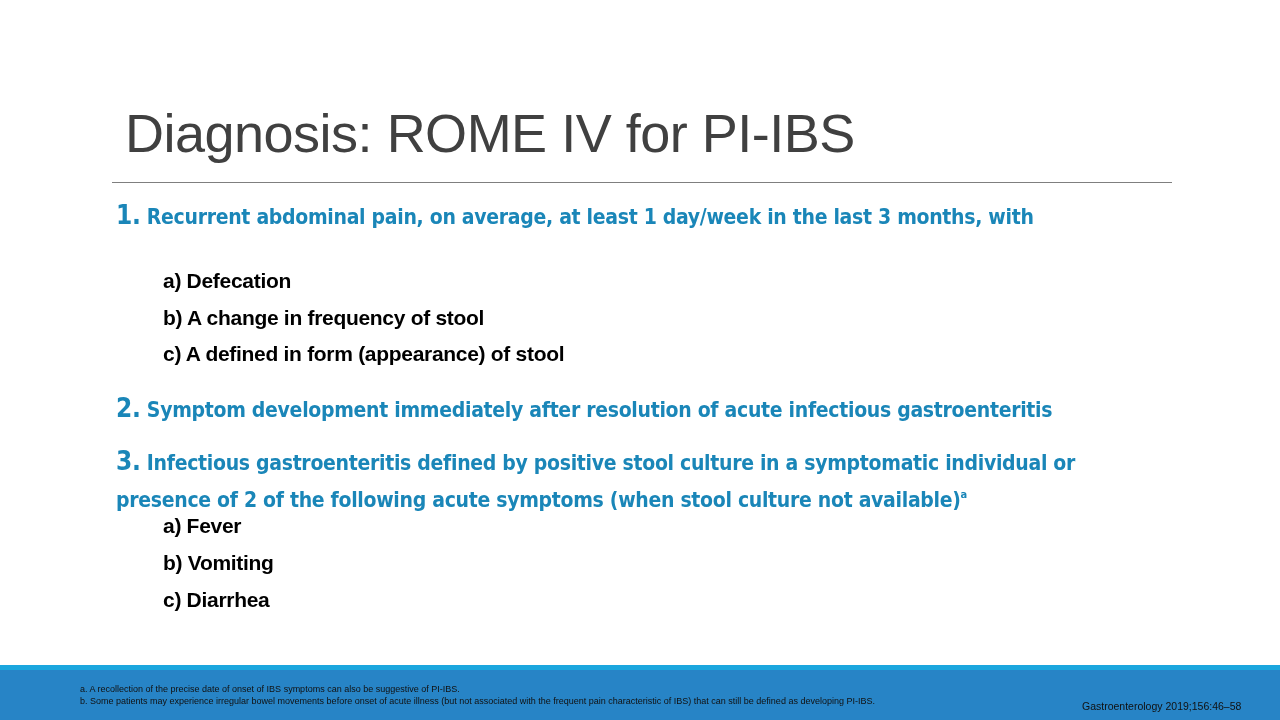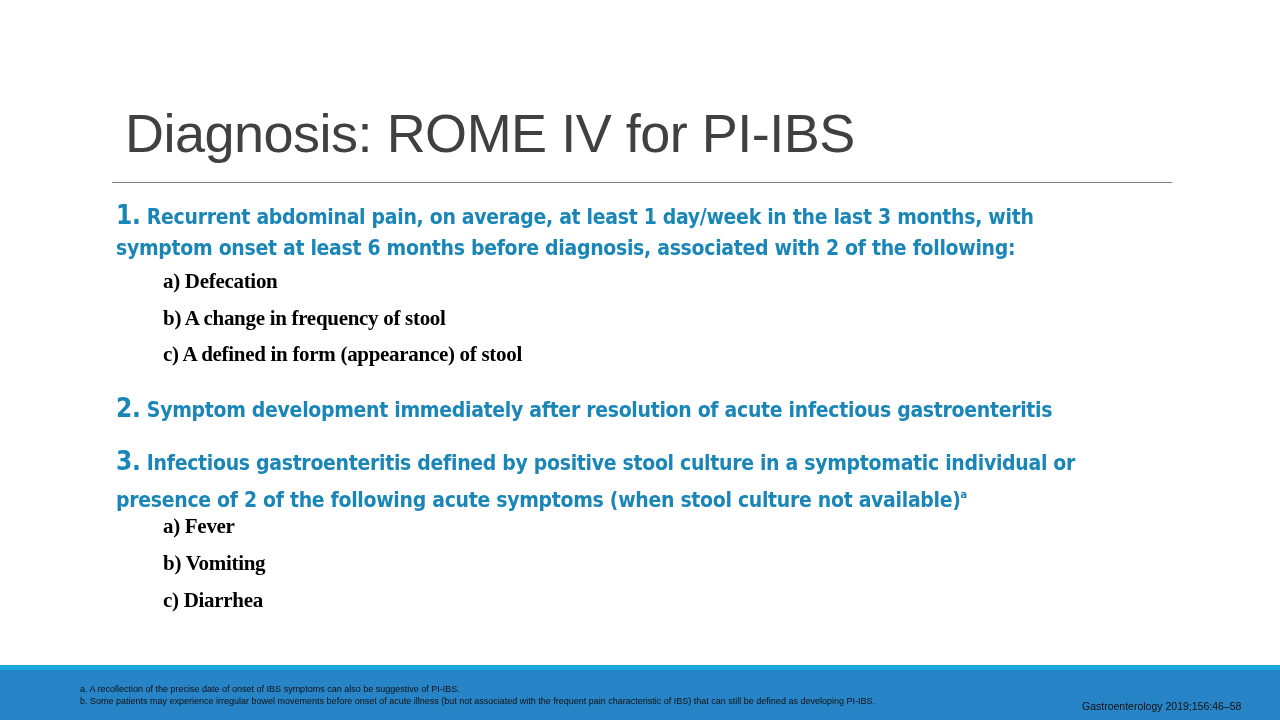--- a/index.html
+++ b/index.html
@@ -24,21 +24,21 @@
       font-size: 21px; line-height: 31px; letter-spacing: -0.3px;
       font-family: "DejaVu Sans Condensed", "Liberation Sans Narrow", "Liberation Sans", sans-serif;
       transform-origin: left top;
     }
     .item .num { font-size: 26px; color: #1a86b8; }
     .item sup { font-size: 11px; vertical-align: 9px; font-weight: bold; }
     .item sup.light { font-weight: normal; font-size: 13px; }
     .sub {
       position: absolute; left: 163px; color: #000; font-weight: bold;
       font-size: 21px; line-height: 28px; letter-spacing: -0.3px;
-      font-family: Liberation Serif, serif;
+      font-family: Liberation Sans, sans-serif;
     }
     .footer-strip {
       position: absolute; left: 0; top: 665px; width: 1280px; height: 5px; background: #1ba6de;
     }
     .footer {
       position: absolute; left: 0; top: 670px; width: 1280px; height: 50px; background: #2784c6;
     }
     .fn {
       position: absolute; left: 80px; font-size: 9px; color: #111; line-height: 12px; white-space: nowrap;
       font-family: "Liberation Sans Narrow", "Liberation Sans", sans-serif;
@@ -49,21 +49,20 @@
   </style>
 </head>
 <body>
 
 <div class="slide">
   <div class="title">Diagnosis: ROME IV for PI-IBS</div>
   <div class="title-rule"></div>
 
   <div class="item" style="top:200px;">
     <div><span class="num">1.</span> <span>Recurrent abdominal pain, on average, at least 1 day/week in the last 3 months, with</span></div>
-    <div>symptom onset at least 6 months before diagnosis, associated with 2 of the following:</div>
   </div>
   <div class="sub" style="top:267px;">a) Defecation</div>
   <div class="sub" style="top:304px;">b) A change in frequency of stool</div>
   <div class="sub" style="top:340px;">c) A defined in form (appearance) of stool</div>
 
   <div class="item" style="top:393px;">
     <div><span class="num">2.</span> <span>Symptom development immediately after resolution of acute infectious gastroenteritis</span></div>
   </div>
 
   <div class="item" style="top:446px;">

